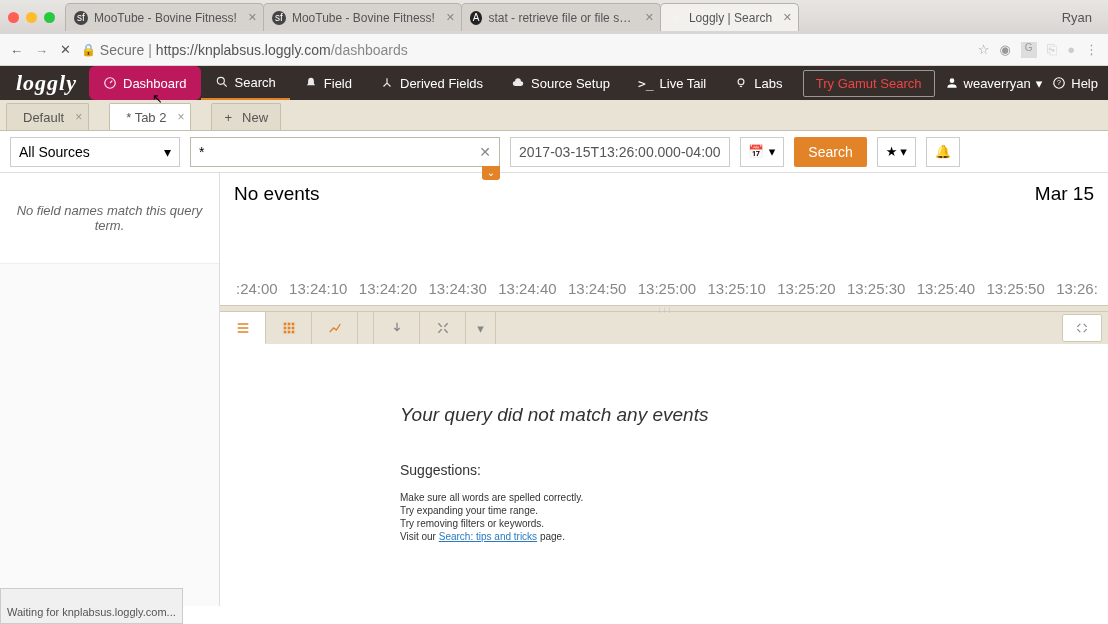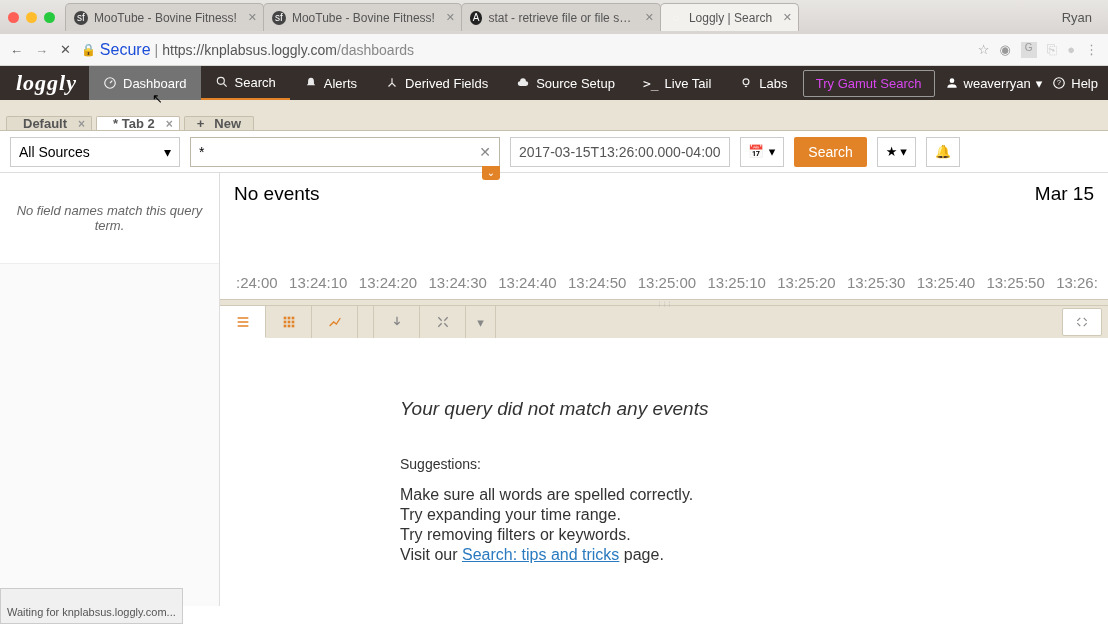--- a/index.html
+++ b/index.html
@@ -16,43 +16,43 @@
 .tab .favicon { width: 14px; height: 14px; border-radius: 50%; display:flex; align-items:center; justify-content:center; font-size:10px; color:#fff;}
 .tab .close { position:absolute; right:6px; color:#888; font-size:11px;}
 .tab-title { white-space: nowrap; overflow: hidden; text-overflow: ellipsis; }
 .profile-name { margin-left: auto; font-size: 13px; color: #555; padding-right: 8px;}
 
 .addrbar { height: 32px; background: #f7f7f7; border-bottom: 1px solid #d9d7d4; display:flex; align-items:center; padding: 0 10px; gap: 10px;}
 .navbtns { display:flex; gap:12px; color:#888;}
 .navbtns .active { color:#555;}
 .url { display:flex; align-items:center; font-size:14px; gap:4px; flex:1;}
 .lock { color:#0a8f3c; font-size:12px;}
-.secure { color:#1d4ed8; font-size:16px;}
+.secure { color:#737373; font-size:14px;}
 .url-sep { color:#888;}
 .url-text { color:#555;}
 .url-text .path { color:#888;}
 .addr-icons { display:flex; gap:10px; color:#999; align-items:center;}
 
 
 .appnav { height: 34px; background: #362e2b; display:flex; align-items:stretch; color:#fff; padding: 0 10px 0 16px;}
 .logo { font-family: Georgia, serif; font-size:22px; font-style:italic; font-weight:bold; letter-spacing:1px; display:flex; align-items:center; margin-right:12px;}
 .navitems { display:flex;}
 .navitem { display:flex; align-items:center; gap:6px; padding: 0 14px; font-size:13px; cursor:pointer; position:relative;}
-.navitem.active { background:#737373;}
+.navitem.active { background:#be185d;border-radius:6px;}
 .navitem.search-active { border-bottom:2px solid #e28327;}
 .navitem .icon { width:14px; height:14px; opacity:.9;}
 .nav-right { margin-left:auto; display:flex; align-items:center; gap:10px;}
-.gamut-btn { border:1px solid #999; background:transparent; color:#d946ef; padding:5px 12px; font-size:13px; border-radius:2px;}
+.gamut-btn { border:1px solid #999; background:transparent; color:#ef4444; padding:5px 12px; font-size:13px; border-radius:2px;}
 .user { display:flex; align-items:center; gap:5px; font-size:13px;}
 .help { display:flex; align-items:center; gap:5px; font-size:13px;}
 .cursor-pointer { position:absolute; left:152px; top:91px; font-size:13px;}
 
 
 .subtabs { height: 31px; background:#e9e3d6; border-bottom:1px solid #c7bfae; display:flex; align-items:flex-end; padding-left:6px;}
-.subtab { height:14px; padding: 0 16px; display:flex; align-items:center; gap:10px; font-size:13px; color:#555; border:1px solid #c7bfae; border-bottom:none; background:#e2dccd; margin-right:4px; position:relative; border-radius:2px 2px 0 0;font-weight:bold;}
+.subtab { height:27px; padding: 0 16px; display:flex; align-items:center; gap:10px; font-size:13px; color:#555; border:1px solid #c7bfae; border-bottom:none; background:#e2dccd; margin-right:20px; position:relative; border-radius:2px 2px 0 0;}
 .subtab .x { color:#999; font-size:12px; position:absolute; right:6px;}
 .subtab.active { background:#fff;}
 .subtab.new { color:#555; padding: 0 12px;}
 
 
 .filterbar { height: 42px; background:#fff; border-bottom:1px solid #ddd; display:flex; align-items:center; padding: 0 10px; gap:10px;}
 .source-sel { width:170px; height:30px; border:1px solid #ccc; display:flex; align-items:center; padding:0 8px; font-size:14px; justify-content:space-between;}
 .query-input { flex:0 0 310px; height:30px; border:1px solid #bdb8a9; display:flex; align-items:center; padding:0 8px; font-size:14px; position:relative;}
 .query-input .clear { margin-left:auto; color:#888; cursor:pointer;}
 .expand-toggle { position:absolute; right:-1px; bottom:-14px; width:18px; height:14px; background:#e28327; color:#fff; font-size:10px; display:flex; align-items:center; justify-content:center; border-radius:0 0 3px 3px;}
@@ -80,21 +80,21 @@
 .viewbar { height:32px; background:#e9e3d6; display:flex; align-items:center;}
 .viewbtn { width:46px; height:32px; display:flex; align-items:center; justify-content:center; border-right:1px solid #d0c9b7;}
 .viewbtn.active { background:#fff; border-bottom:1px solid #fff;}
 .viewbtn svg { width:16px; height:16px;}
 .arrow-sep { width:16px; height:32px; background:#e9e3d6; border-right:1px solid #d0c9b7;}
 .collapse-btn { margin-left:auto; width:40px; height:28px; margin-right:6px; background:#fff; border:1px solid #d0c9b7; display:flex; align-items:center; justify-content:center; border-radius:2px;}
 
 .noresults { padding: 60px 40px 40px 180px; color:#333;}
 .noresults h3 { font-style:italic; font-weight:normal; font-size:19px; margin-bottom:36px;}
 .noresults .sugg { font-size:14px; margin-bottom:14px;}
-.noresults p { font-size:16px; margin-bottom:2px;}
+.noresults p { font-size:10px; margin-bottom:2px;}
 .noresults a { color:#2a7abf;text-align:center;}
 
 .statusbar { position:absolute; bottom:0; left:0; height:18px; background:#f0f0f0; border:1px solid #ccc; padding:17px 6px; font-size:11px; color:#555;}
 </style>
 </head>
 <body>
 
 <div class="browser-top">
   <div class="traffic">
     <div class="dot red"></div>
@@ -162,21 +162,21 @@
       <svg class="icon" viewBox="0 0 24 24" fill="none" stroke="currentColor" stroke-width="2">
           <circle cx="10" cy="10" r="6"></circle>
           <path d="M15 15 L20 20"></path>
         </svg>
       <span>Search</span>
     </div>
     <div class="navitem">
       <svg class="icon" viewBox="0 0 24 24" fill="currentColor">
           <path d="M12 3 C9 3 7 5 7 9 L7 13 L5 16 L19 16 L17 13 L17 9 C17 5 15 3 12 3 Z"></path>
         </svg>
-      <span>Alerts</span>
+      <span>Field</span>
     </div>
     <div class="navitem">
       <svg class="icon" viewBox="0 0 24 24" fill="none" stroke="currentColor" stroke-width="2">
           <path d="M6 18 L12 12 L18 18 M12 12 L12 4"></path>
         </svg>
       <span>Derived Fields</span>
     </div>
     <div class="navitem">
       <svg class="icon" viewBox="0 0 24 24" fill="currentColor">
           <path d="M7 17 A4 4 0 0 1 7 9 A5 5 0 0 1 17 9 A4 4 0 0 1 17 17 Z"></path>

